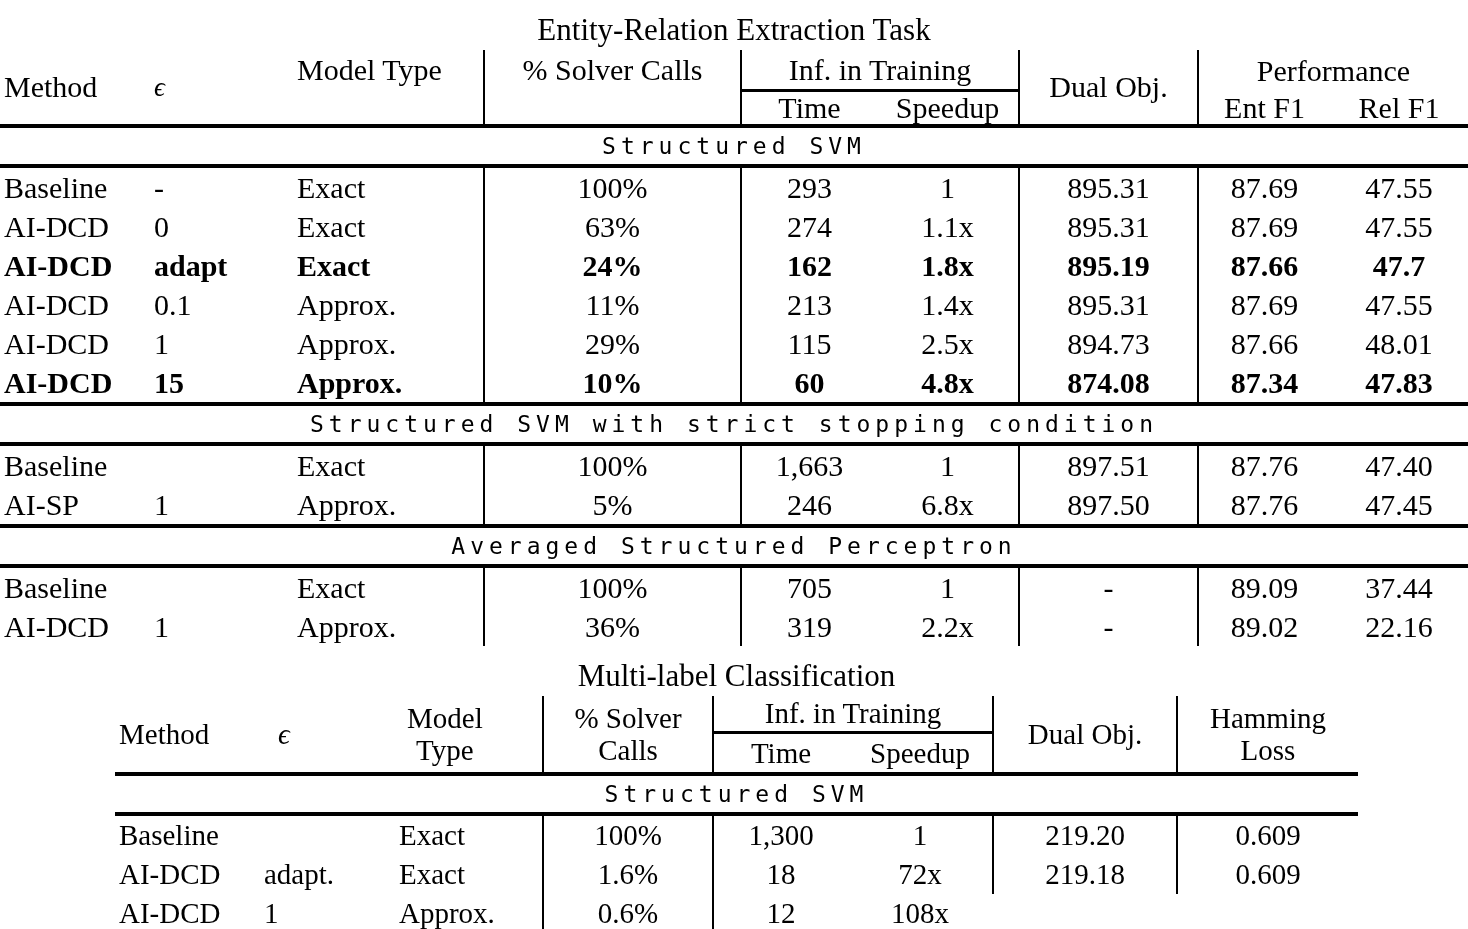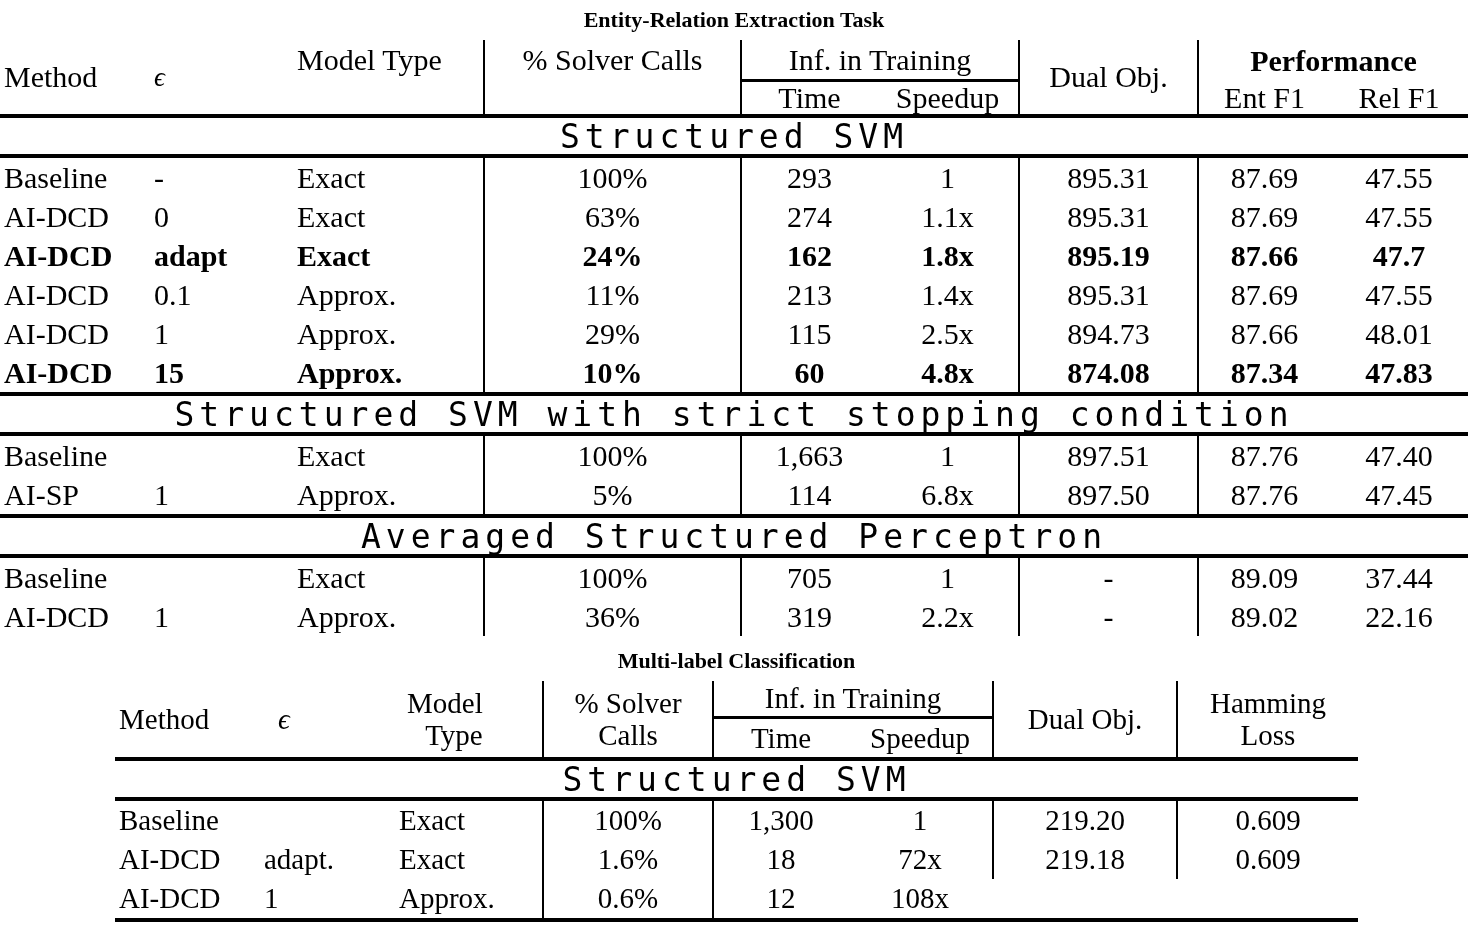--- a/index.html
+++ b/index.html
@@ -5,21 +5,21 @@
   html,body{margin:0;padding:0;}
   body{
     width:1468px;height:929px;overflow:hidden;
     background:#ffffff;color:#000000;
     font-family:"Liberation Serif","DejaVu Serif",serif;
   }
   .page{position:relative;width:1468px;height:929px;}
 
   .t-title{
     height:40px;display:flex;align-items:center;justify-content:center;
-    font-weight:bold;font-size:22px;
+    font-weight:normal;font-size:31px;margin-top:10px;
   }
   .grid{display:grid;}
   .t1grid{grid-template-columns:150px 143px 190px 257px 137px 141px 179px 133px 138px;}
   .t2grid{grid-template-columns:145px 135px 147px 170px 136px 144px 184px 182px;}
 
   .hdr1{grid-template-rows:42px 32px;}
   .hdr2{grid-template-rows:38px 38px;}
 
   .cell{
     font-size:30px;display:flex;align-items:center;justify-content:center;
@@ -32,48 +32,48 @@
   .rspan{grid-row:1/3;}
   .midrule{border-bottom:3px solid #000;}
 
   .eps{font-style:italic;font-size:27px;}
 
   .hrule{height:4px;background:#000;}
 
   .band{
     height:36px;display:flex;align-items:center;justify-content:center;
     font-family:"DejaVu Sans Mono","Liberation Mono",monospace;
-    font-size:33px;letter-spacing:5px;
+    font-size:23px;letter-spacing:5px;
   }
 
   .body .cell{height:39px;}
 
   .tbl2{width:1243px;margin-left:115px;margin-top:5px;}
   .tbl2 .cell{font-size:29px;}
   .t2-eps-pad{padding-left:18px;}
-  .t2-mt-pad{padding-left:12px;justify-content:flex-start;text-align:right;}
+  .t2-mt-pad{padding-left:12px;justify-content:flex-start;text-align:center;}
 </style>
 </head>
 <body>
 
 <div class="page">
 
   <section class="tbl1">
     <div class="t-title">Entity-Relation Extraction Task</div>
 
     <div class="grid t1grid hdr1">
       <div class="cell left rspan" style="grid-column:1;">Method</div>
       <div class="cell left rspan eps" style="grid-column:2;">ϵ</div>
       <div class="cell left rspan top" style="grid-column:3;">Model Type</div>
       <div class="cell rspan top bl" style="grid-column:4;">% Solver Calls</div>
       <div class="cell bl midrule" style="grid-column:5/7;grid-row:1;">Inf. in Training</div>
       <div class="cell bl" style="grid-column:5;grid-row:2;">Time</div>
       <div class="cell" style="grid-column:6;grid-row:2;">Speedup</div>
       <div class="cell rspan bl" style="grid-column:7;">Dual Obj.</div>
-      <div class="cell bl" style="grid-column:8/10;grid-row:1;font-weight:bold;">Performance</div>
+      <div class="cell bl" style="grid-column:8/10;grid-row:1;">Performance</div>
       <div class="cell bl" style="grid-column:8;grid-row:2;">Ent F1</div>
       <div class="cell" style="grid-column:9;grid-row:2;">Rel F1</div>
     </div>
 
     <div class="hrule"></div>
     <div id="t1-sections">
         <div class="band">Structured SVM</div>
         <div class="hrule"></div>
         <div class="grid t1grid body">
           <div class="cell left">Baseline</div>
@@ -141,21 +141,21 @@
           <div class="cell bl">100%</div>
           <div class="cell bl">1,663</div>
           <div class="cell">1</div>
           <div class="cell bl">897.51</div>
           <div class="cell bl">87.76</div>
           <div class="cell">47.40</div>
           <div class="cell left">AI-SP</div>
           <div class="cell left">1</div>
           <div class="cell left">Approx.</div>
           <div class="cell bl">5%</div>
-          <div class="cell bl">114</div>
+          <div class="cell bl">246</div>
           <div class="cell">6.8x</div>
           <div class="cell bl">897.50</div>
           <div class="cell bl">87.76</div>
           <div class="cell">47.45</div>
         </div>
         <div class="hrule"></div>
         <div class="band">Averaged Structured Perceptron</div>
         <div class="hrule"></div>
         <div class="grid t1grid body">
           <div class="cell left">Baseline</div>

